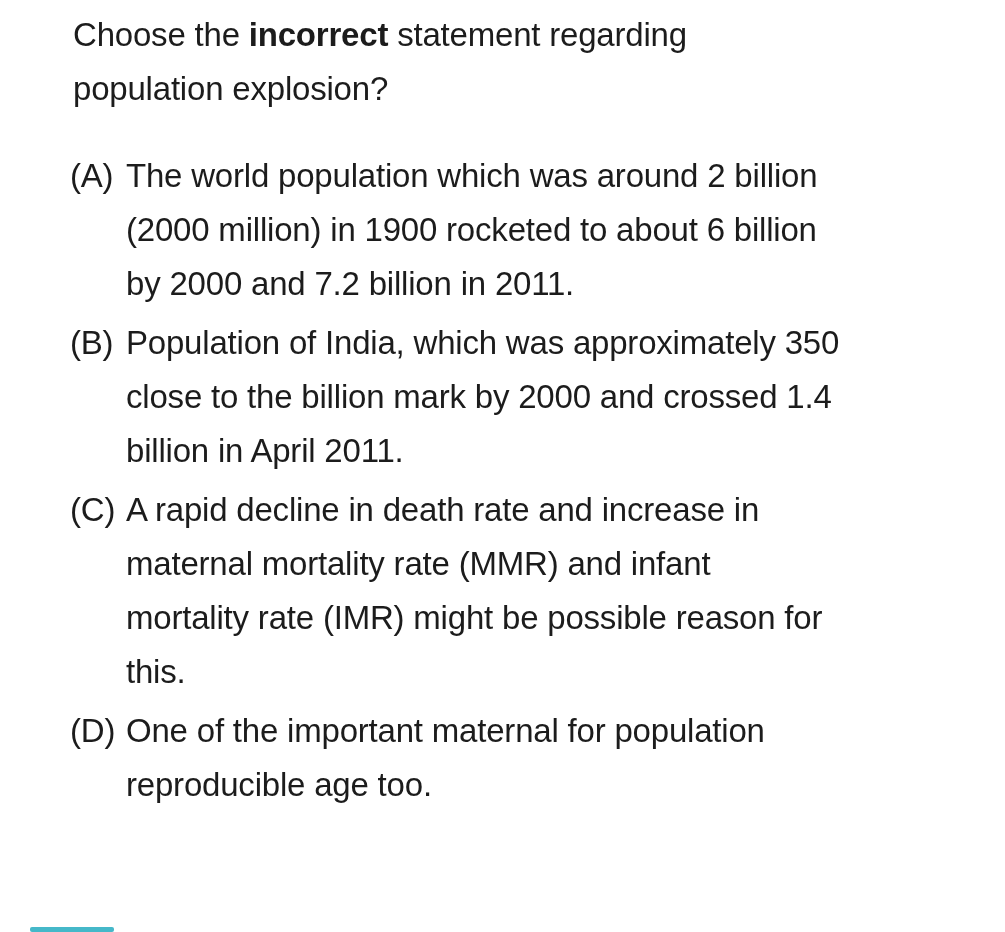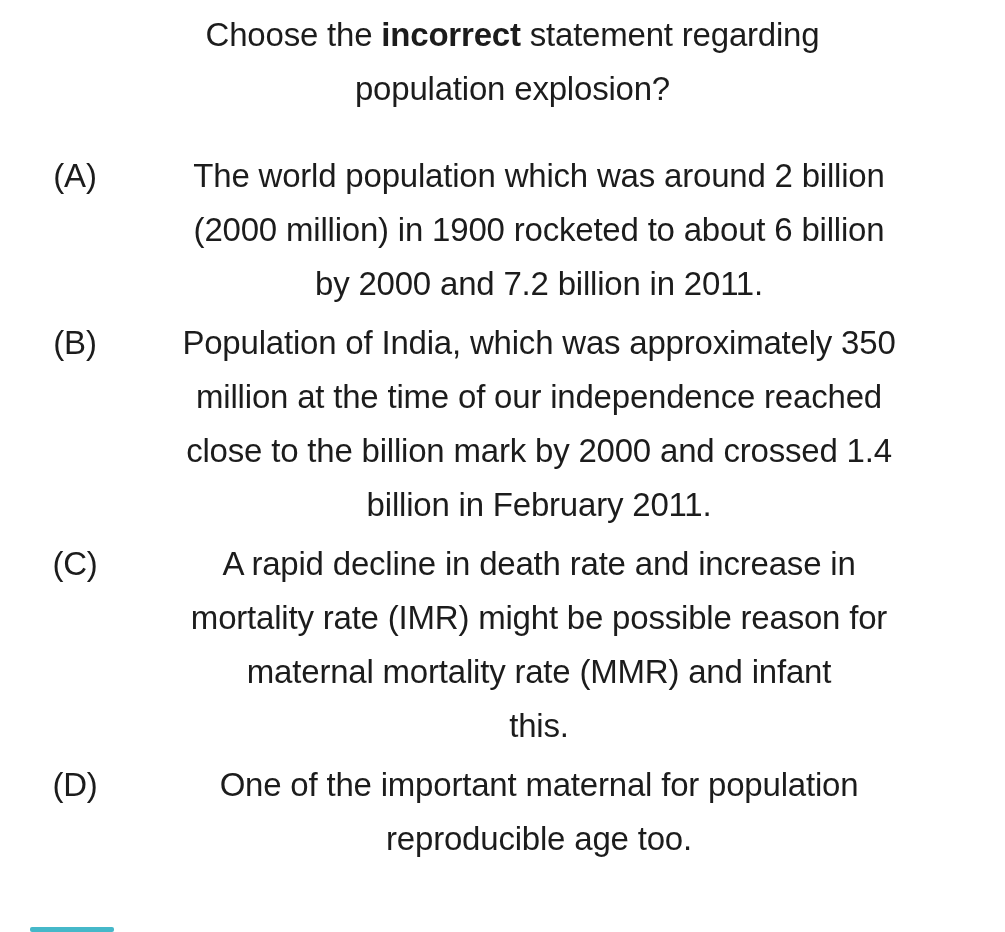--- a/index.html
+++ b/index.html
@@ -9,22 +9,21 @@
   }
   body {
     width: 1005px;
     height: 932px;
     position: relative;
     overflow: hidden;
     font-family: "Liberation Sans", sans-serif;
     color: #1c1c1c;
   }
   .page {
-    padding: 8px 30px 0 47px;
-    text-align: center;
+    padding: 8px 30px 0 70px;
   }
   .question-title {
     font-size: 33px;
     line-height: 54px;
     letter-spacing: -0.2px;
     margin: 0 0 33px 3px;
     white-space: nowrap;
   }
   .question-title b {
     font-weight: 700;
@@ -72,31 +71,30 @@
         <div class="option-text">
           <div class="line">The world population which was around 2 billion</div>
           <div class="line">(2000 million) in 1900 rocketed to about 6 billion</div>
           <div class="line">by 2000 and 7.2 billion in 2011.</div>
         </div>
       </div>
       <div class="option">
         <span class="option-label">(B)</span>
         <div class="option-text">
           <div class="line">Population of India, which was approximately 350</div>
-          <div class="line">million at the time of our independence reached</div>
           <div class="line">close to the billion mark by 2000 and crossed 1.4</div>
-          <div class="line">billion in February 2011.</div>
+          <div class="line">billion in April 2011.</div>
         </div>
       </div>
       <div class="option">
         <span class="option-label">(C)</span>
         <div class="option-text">
           <div class="line">A rapid decline in death rate and increase in</div>
+          <div class="line">maternal mortality rate (MMR) and infant</div>
           <div class="line">mortality rate (IMR) might be possible reason for</div>
-          <div class="line">maternal mortality rate (MMR) and infant</div>
           <div class="line">this.</div>
         </div>
       </div>
       <div class="option">
         <span class="option-label">(D)</span>
         <div class="option-text">
           <div class="line">One of the important maternal for population</div>
           <div class="line">reproducible age too.</div>
         </div>
       </div>

